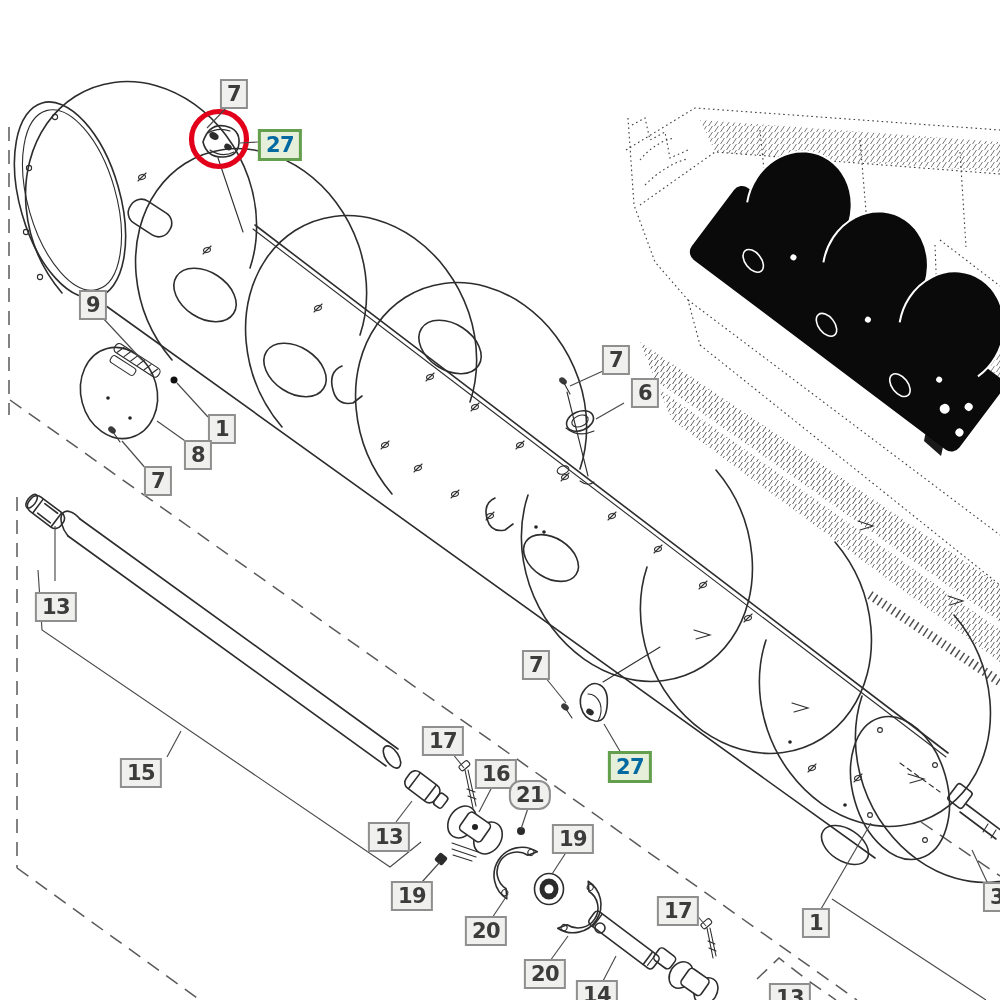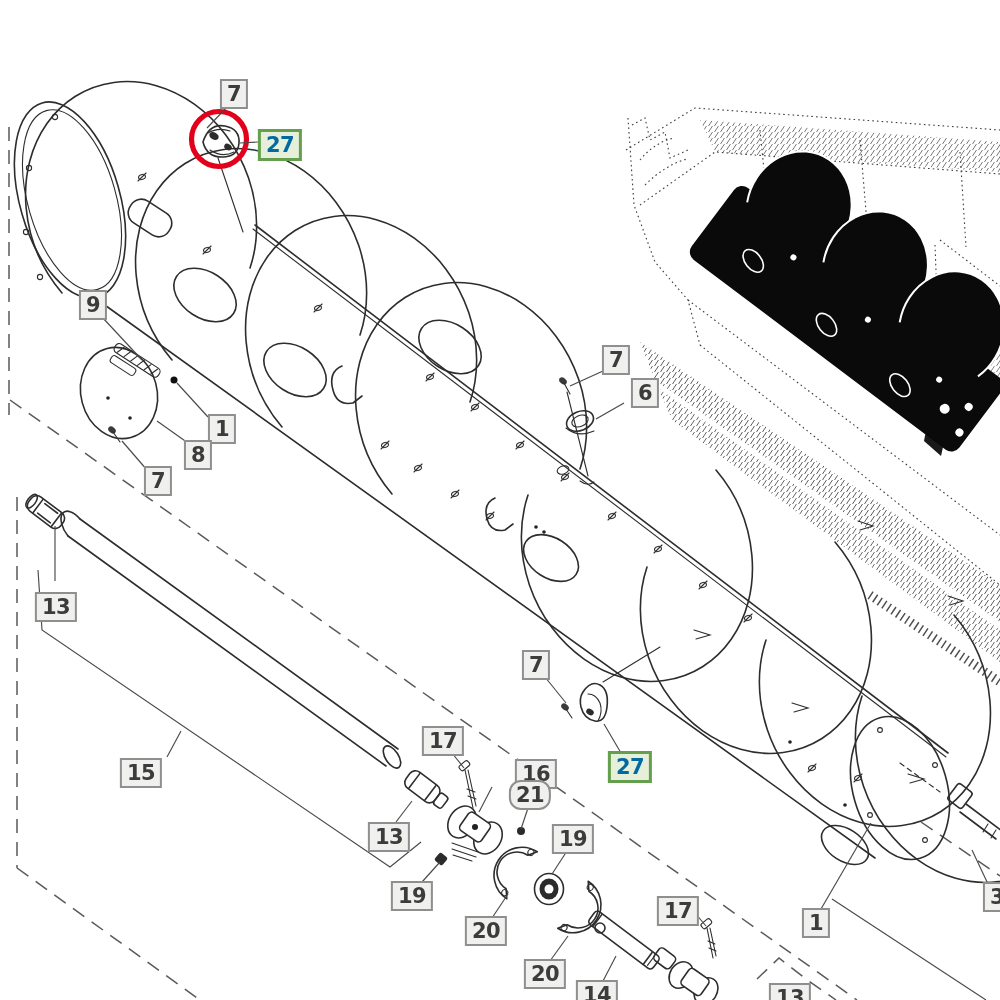--- a/index.html
+++ b/index.html
@@ -379,21 +379,21 @@
       <div class="callout gray" style="left: 93px; top: 305px;">9</div>
       <div class="callout gray" style="left: 222px; top: 429px;">1</div>
       <div class="callout gray" style="left: 198px; top: 455px;">8</div>
       <div class="callout gray" style="left: 158px; top: 481px;">7</div>
       <div class="callout gray" style="left: 616px; top: 360px;">7</div>
       <div class="callout gray" style="left: 645px; top: 393px;">6</div>
       <div class="callout gray" style="left: 56px; top: 607px;">13</div>
       <div class="callout gray" style="left: 141px; top: 773px;">15</div>
       <div class="callout gray" style="left: 389px; top: 837px;">13</div>
       <div class="callout gray" style="left: 443px; top: 741px;">17</div>
-      <div class="callout gray" style="left: 496px; top: 774px; margin-left: 40px;">16</div>
+      <div class="callout gray" style="left: 496px; top: 774px;">16</div>
       <div class="callout gray" style="left: 530px; top: 795px; border-radius: 12px;">21</div>
       <div class="callout gray" style="left: 412px; top: 896px;">19</div>
       <div class="callout gray" style="left: 573px; top: 839px;">19</div>
       <div class="callout gray" style="left: 486px; top: 931px;">20</div>
       <div class="callout gray" style="left: 545px; top: 974px;">20</div>
       <div class="callout gray" style="left: 597px; top: 995px;">14</div>
       <div class="callout gray" style="left: 678px; top: 911px;">17</div>
       <div class="callout green" style="left: 630px; top: 767px;">27</div>
       <div class="callout gray" style="left: 536px; top: 665px;">7</div>
       <div class="callout gray" style="left: 816px; top: 923px;">1</div>

